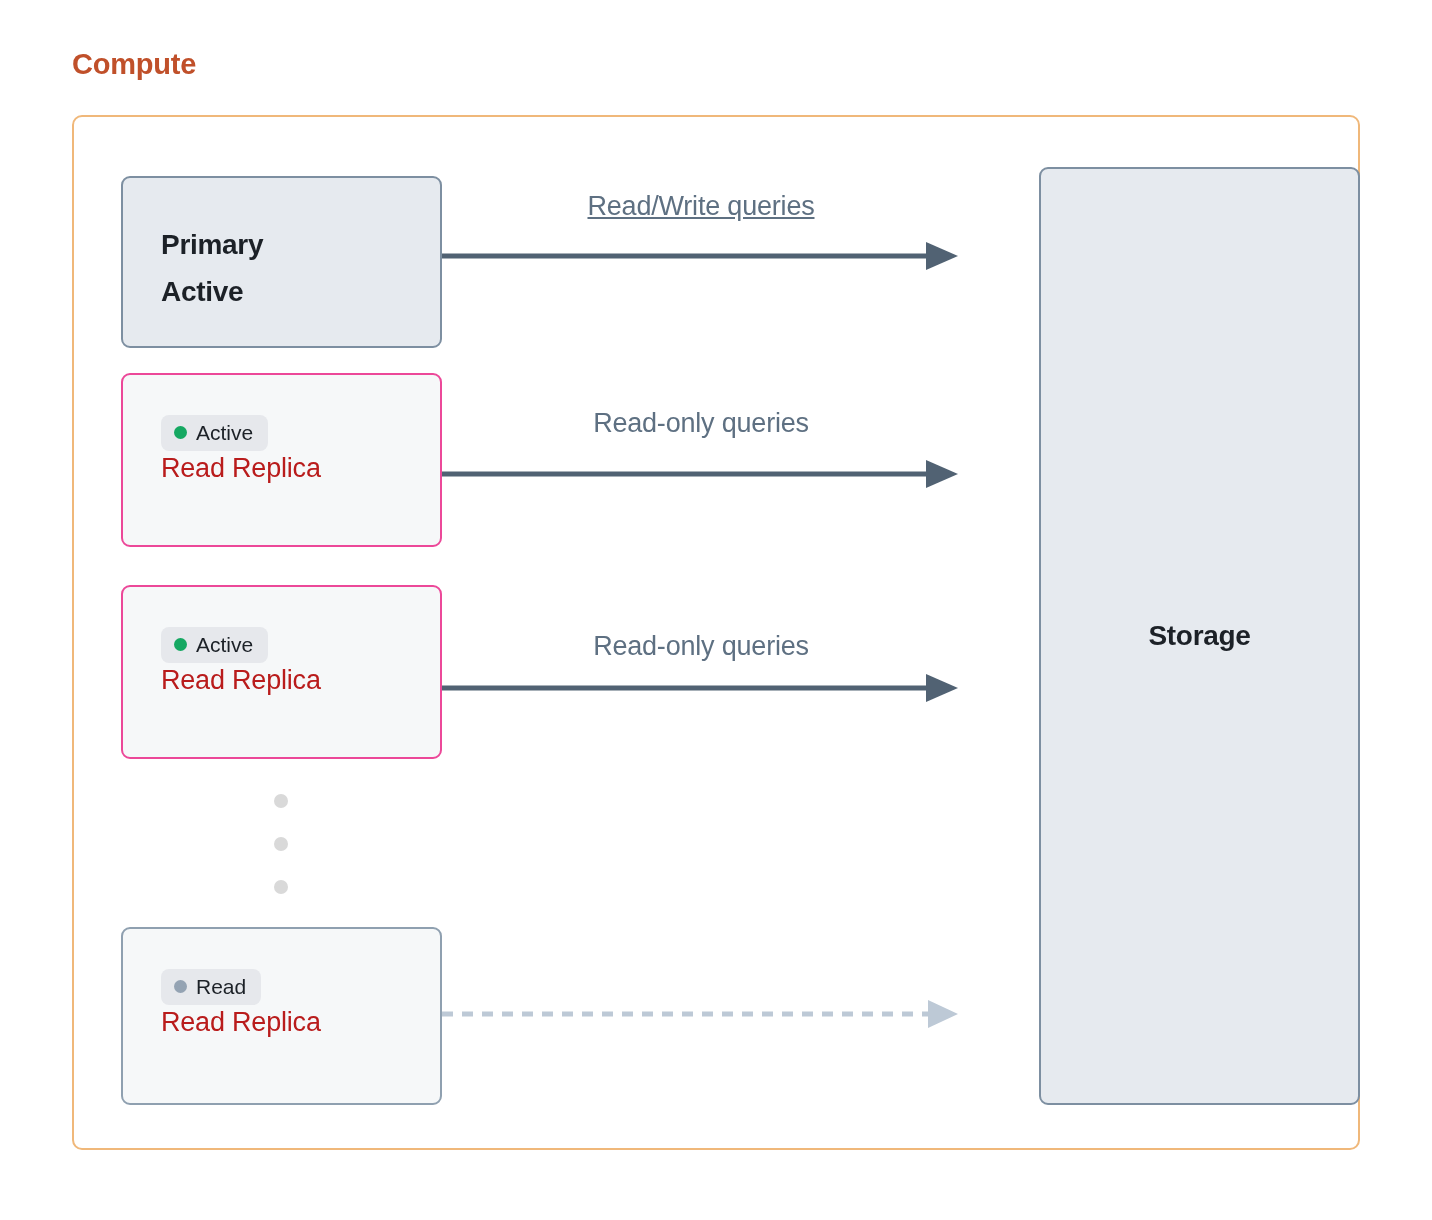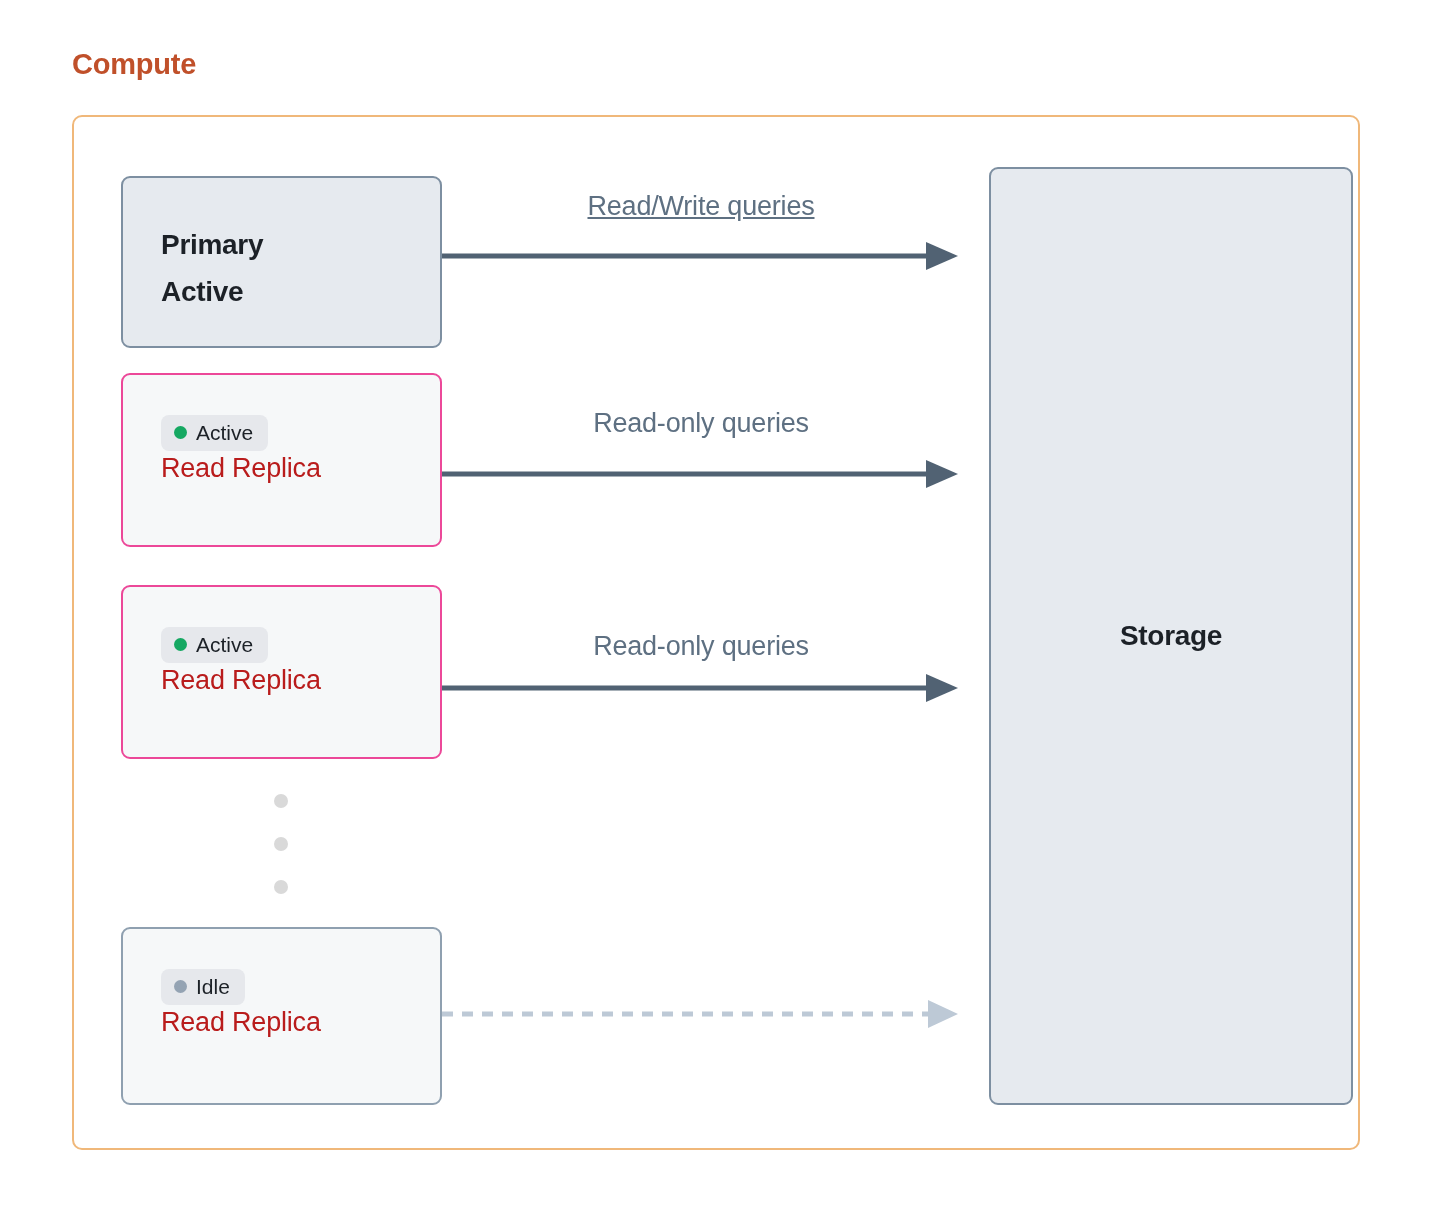--- a/index.html
+++ b/index.html
@@ -117,23 +117,23 @@
     left: 38px;
     top: 80px;
     font-size: 27px;
     color: #b91c1c;
     line-height: 1;
     letter-spacing: -0.2px;
   }
 
   
   #node-storage {
-    left: 989px;
+    left: 1039px;
     top: 167px;
-    width: 364px;
+    width: 321px;
     height: 938px;
   }
   .storage-title {
     position: absolute;
     left: 0;
     right: 0;
     top: 453px;
     text-align: center;
     font-size: 28px;
     font-weight: bold;
@@ -223,21 +223,21 @@
 
 <div id="ellipsis-dots">
   <span class="dot"></span>
   <span class="dot"></span>
   <span class="dot"></span>
 </div>
 
 <div class="node node-replica-idle" id="node-replica-3">
   <div class="status-badge">
     <span class="status-dot" style="background:#94A3B3"></span>
-    <span>Idle</span>
+    <span>Read</span>
   </div>
   <div class="replica-label">Read Replica</div>
 </div>
 
 <div class="node node-storage" id="node-storage">
   <div class="storage-title">Storage</div>
 </div>
 
 <div class="connector" id="connector-1">
   <svg viewBox="0 0 518 46" xmlns="http://www.w3.org/2000/svg">

